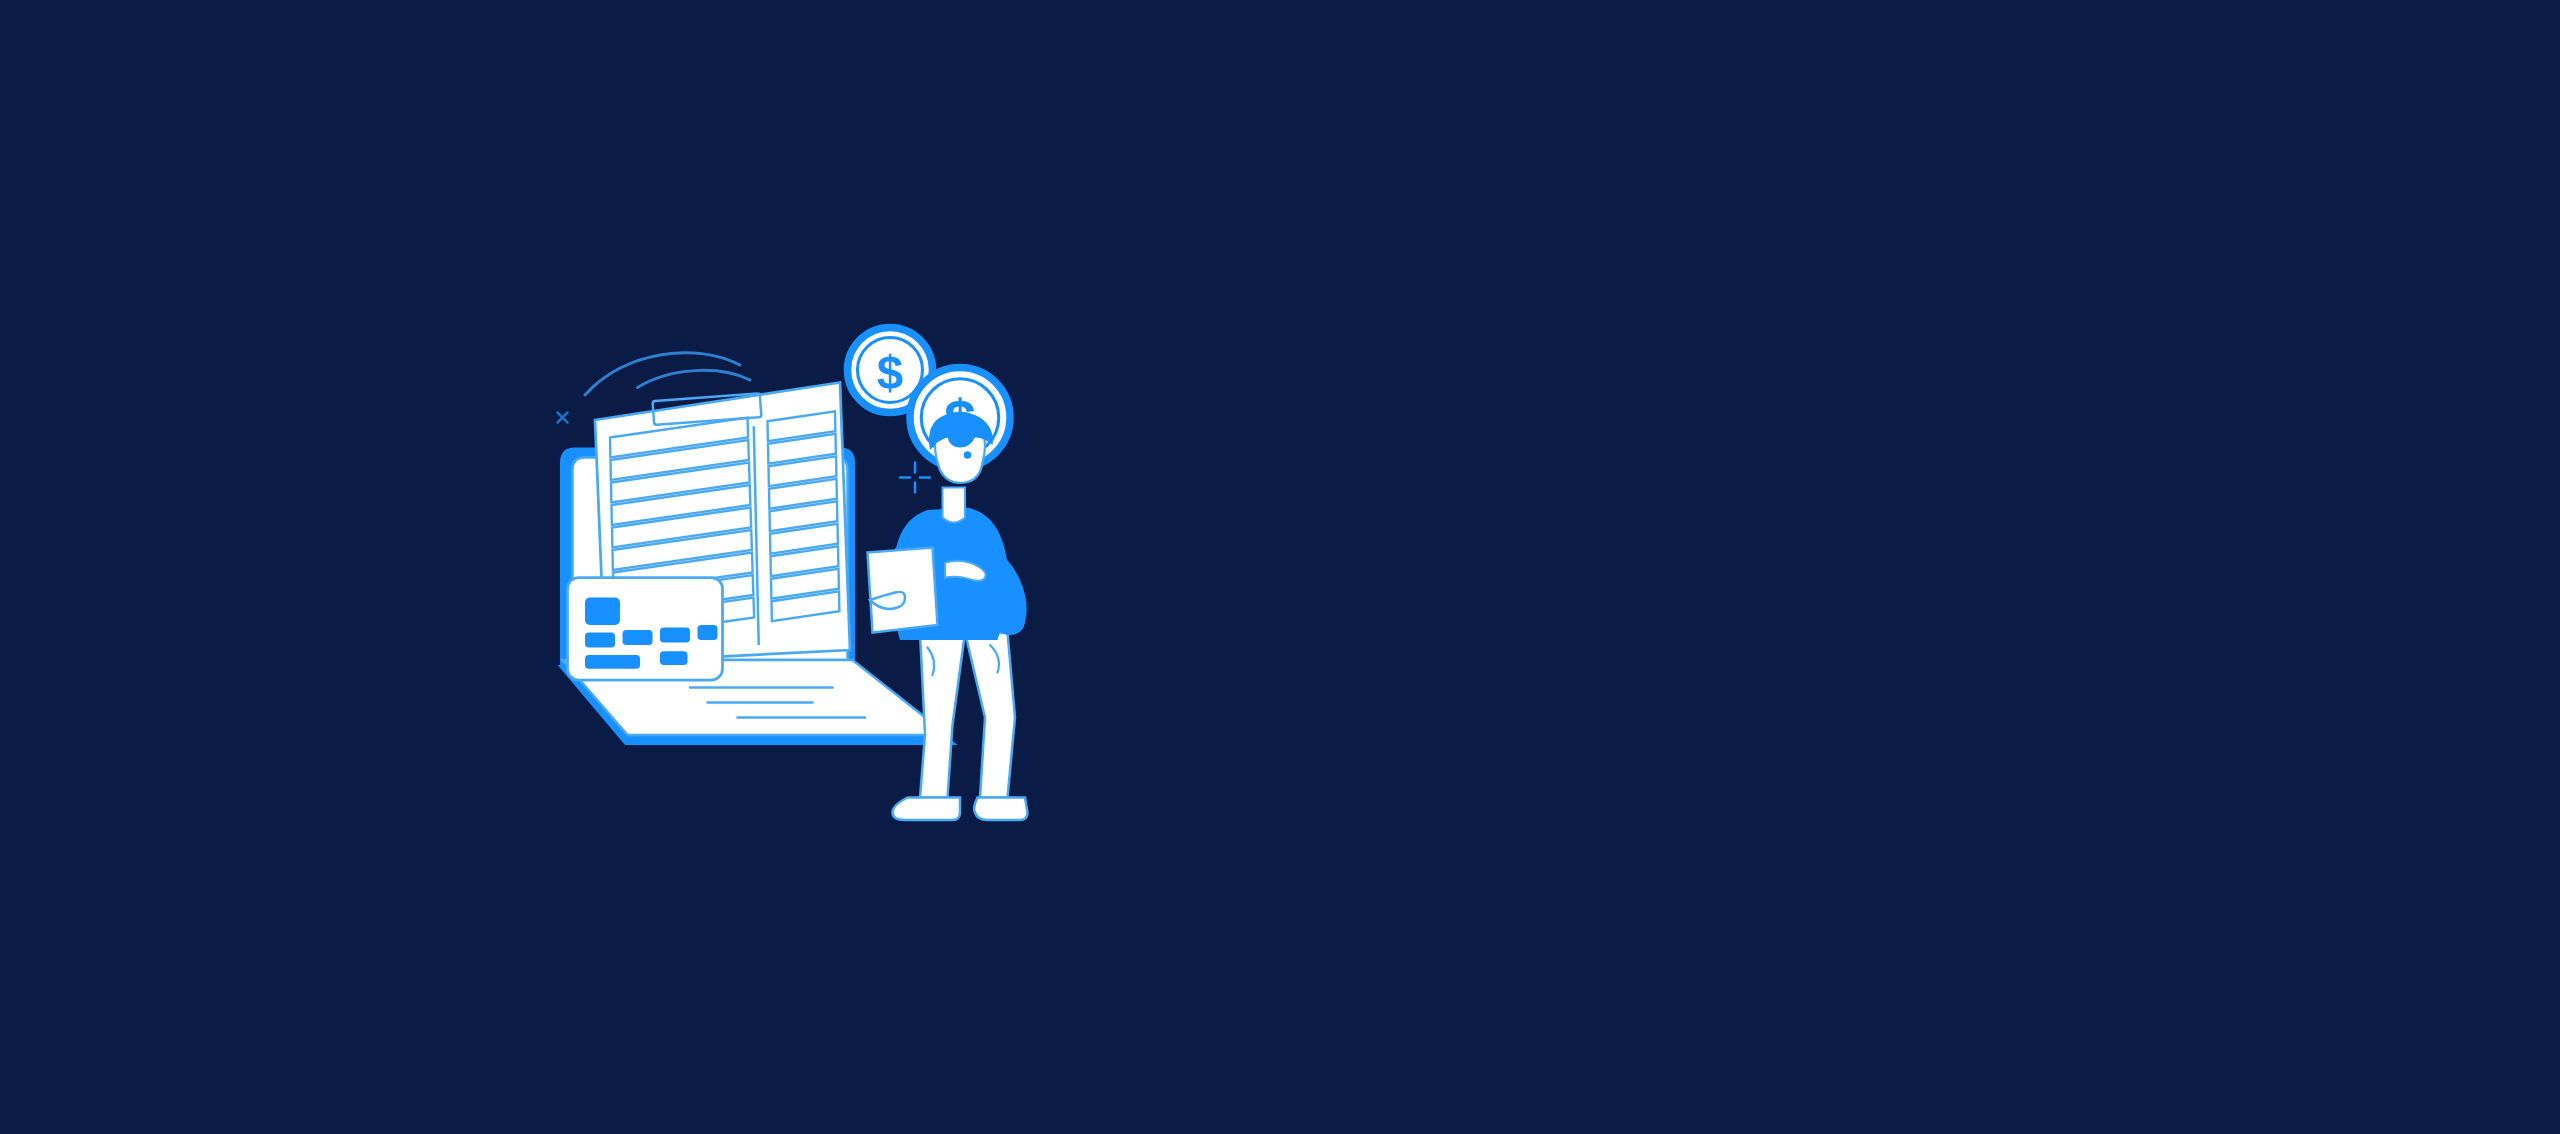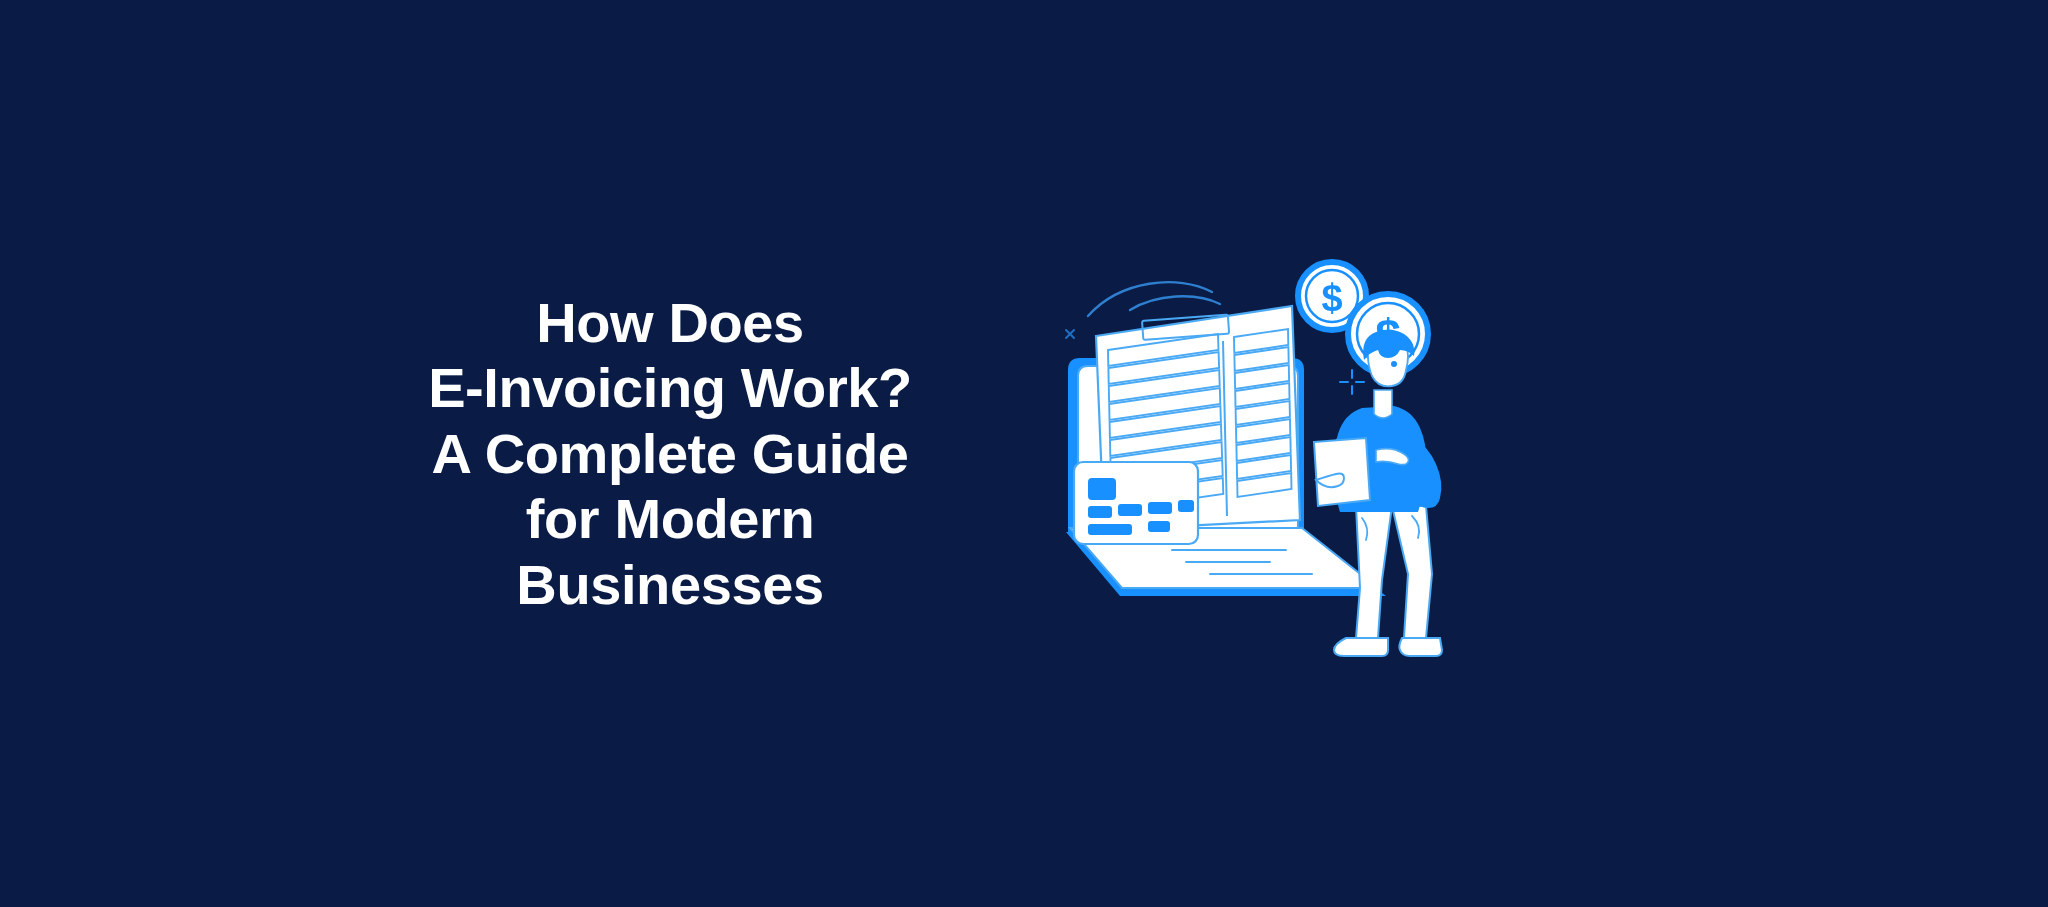--- a/index.html
+++ b/index.html
@@ -62,27 +62,20 @@
   .spacer-right { flex: 1 1 auto; }
 </style>
 </head>
 <body style="background: rgb(10, 28, 69);">
 
 <div id="banner" style="background: rgb(10, 28, 69);">
   <div id="banner-inner">
 
     <div class="spacer-left"></div>
 
-    <div class="hero-text-col">
-      <h1 class="hero-title" style="color: rgb(255, 255, 255);">How Does
-E-Invoicing Work?
-A Complete Guide
-for Modern
-Businesses</h1>
-    </div>
 
     <div class="hero-art-col">
       <svg viewBox="0 0 420 420" xmlns="http://www.w3.org/2000/svg">
 
         <g fill="none" stroke="#2f7fd0" stroke-width="2.4" stroke-linecap="round">
           <path d="M28 72 C 60 36, 118 30, 152 48"></path>
           <path d="M70 66 C 96 50, 136 48, 160 60"></path>
         </g>
 
         <g stroke="#1f6fc4" stroke-width="2" stroke-linecap="round">

